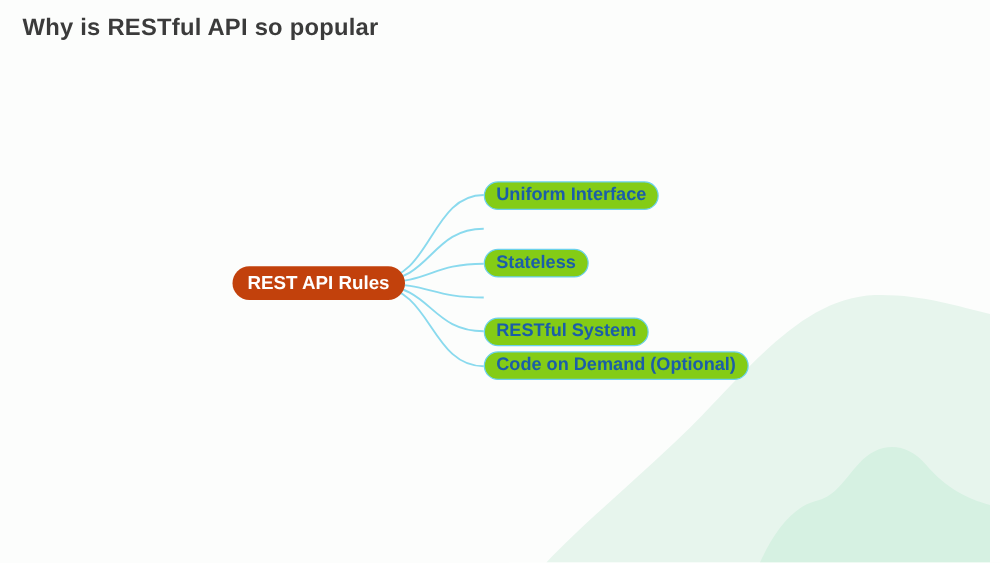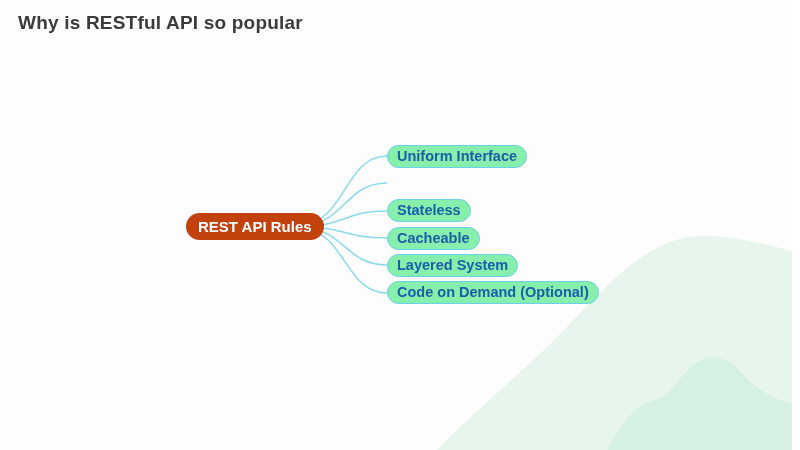--- a/index.html
+++ b/index.html
@@ -40,21 +40,21 @@
     font-weight: bold;
     white-space: nowrap;
     box-sizing: border-box;
   }
   .branch-node {
     position: absolute;
     left: 387px;
     height: 23px;
     line-height: 20px;
     padding: 0 9px;
-    background: #86efac;
+    background: #84cc16;
     border: 1.5px solid #6ad1eb;
     border-radius: 12px;
     color: #1b5ea8;
     font-size: 14.5px;
     font-weight: bold;
     white-space: nowrap;
     box-sizing: border-box;
   }
   .b0 { top: 145px; }
   .b1 { top: 172px; }
@@ -82,17 +82,16 @@
       <path d="M 303 229 C 345 231 345 293 387 293" stroke="#8adaee"></path>
     </g>
   </svg>
 
   <h1 class="slide-title">Why is RESTful API so popular</h1>
 
   <div class="root-node">REST API Rules</div>
 
   <div class="branch-node b0">Uniform Interface</div>
   <div class="branch-node b2">Stateless</div>
-  <div class="branch-node b3">Cacheable</div>
-  <div class="branch-node b4">Layered System</div>
+  <div class="branch-node b4">RESTful System</div>
   <div class="branch-node b5">Code on Demand (Optional)</div>
 
 </div>
 
 </body></html>

